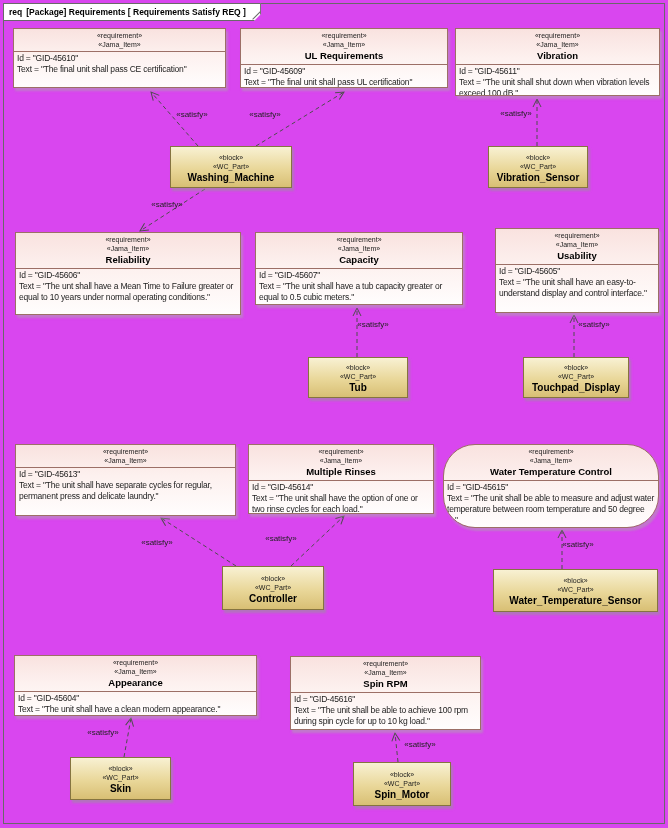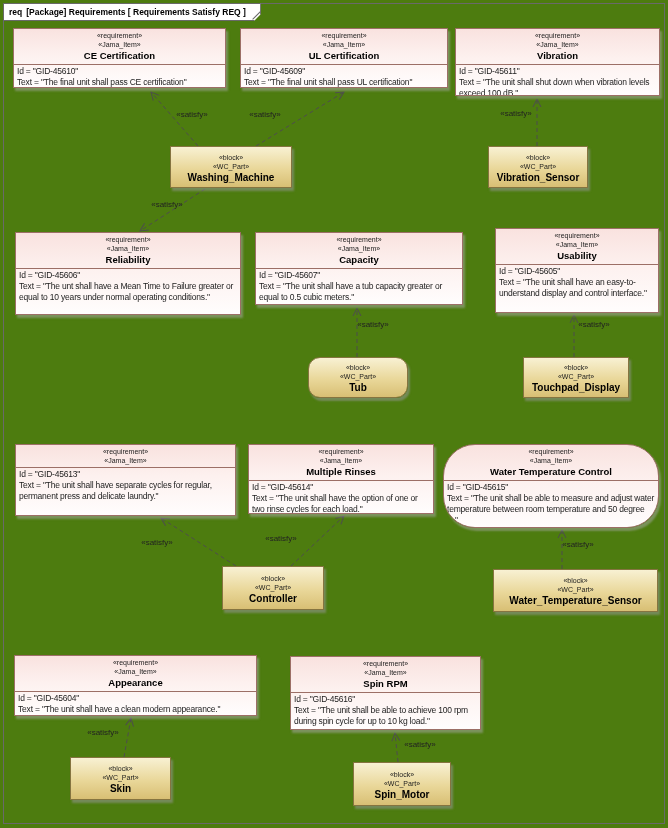--- a/index.html
+++ b/index.html
@@ -1,16 +1,16 @@
 <!DOCTYPE html>
 <html style="--req-border: #9c6f66; --blk-border: #857440;"><head>
 <meta charset="utf-8">
 <style>
   html,body{margin:0;padding:0;background:#fff;}
-  .canvas{position:relative;width:668px;height:828px;background:#4d7c0f;overflow:hidden;
+  .canvas{position:relative;width:668px;height:828px;background:#d946ef;overflow:hidden;
           font-family:"Liberation Sans","DejaVu Sans",sans-serif;}
   .frame{position:absolute;left:3px;top:3px;width:660px;height:819px;border:1px solid #696969;}
   .tab{position:absolute;left:3px;top:3px;height:16px;background:#fff;border:1px solid #696969;
        display:inline-flex;align-items:center;padding:0 14px 0 5px;z-index:5;
        clip-path:polygon(0 0,100% 0,100% calc(100% - 7px),calc(100% - 7px) 100%,0 100%);
        font-size:8.5px;font-weight:bold;color:#000;white-space:nowrap;}
   .tab .ttl{margin-left:4px;font-weight:bold;}
   .tab-cut{position:absolute;left:3px;top:3px;z-index:6;}
   .tab-cut span{position:absolute;width:11px;height:1px;background:#696969;transform:rotate(-45deg);}
   .node{position:absolute;overflow:hidden;box-sizing:border-box;}
@@ -60,32 +60,31 @@
       <line x1="291" y1="566" x2="344" y2="516" stroke="#4d4d4d" stroke-width="1" stroke-dasharray="4 3" marker-end="url(#openArrow)"></line>
       <line x1="562" y1="569" x2="562" y2="530" stroke="#4d4d4d" stroke-width="1" stroke-dasharray="4 3" marker-end="url(#openArrow)"></line>
       <line x1="124" y1="757" x2="131" y2="718" stroke="#4d4d4d" stroke-width="1" stroke-dasharray="4 3" marker-end="url(#openArrow)"></line>
       <line x1="398" y1="762" x2="395" y2="733" stroke="#4d4d4d" stroke-width="1" stroke-dasharray="4 3" marker-end="url(#openArrow)"></line>
     </svg>
   <div id="nodeLayer">
       <div class="node req" style="left: 13px; top: 28px; width: 213px; height: 60px;">
         <div class="head">
           <div class="st">«requirement»</div>
           <div class="st">«Jama_Item»</div>
-          <div class="title">CE Certification</div>
         </div>
         <div class="attrs">
           <div class="attr">Id = "GID-45610"</div>
           <div class="attr">Text = "The final unit shall pass CE certification"</div>
         </div>
       </div>
       <div class="node req" style="left: 240px; top: 28px; width: 208px; height: 60px;">
         <div class="head">
           <div class="st">«requirement»</div>
           <div class="st">«Jama_Item»</div>
-          <div class="title">UL Certification</div>
+          <div class="title">UL Requirements</div>
         </div>
         <div class="attrs">
           <div class="attr">Id = "GID-45609"</div>
           <div class="attr">Text = "The final unit shall pass UL certification"</div>
         </div>
       </div>
       <div class="node req" style="left: 455px; top: 28px; width: 205px; height: 68px;">
         <div class="head">
           <div class="st">«requirement»</div>
           <div class="st">«Jama_Item»</div>
@@ -190,21 +189,21 @@
           <div class="title">Washing_Machine</div>
         </div>
       </div>
       <div class="node blk" style="left: 488px; top: 146px; width: 100px; height: 42px;">
         <div class="head">
           <div class="st">«block»</div>
           <div class="st">«WC_Part»</div>
           <div class="title">Vibration_Sensor</div>
         </div>
       </div>
-      <div class="node blk" style="left: 308px; top: 357px; width: 100px; height: 41px; border-radius: 12px;">
+      <div class="node blk" style="left: 308px; top: 357px; width: 100px; height: 41px;">
         <div class="head">
           <div class="st">«block»</div>
           <div class="st">«WC_Part»</div>
           <div class="title">Tub</div>
         </div>
       </div>
       <div class="node blk" style="left: 523px; top: 357px; width: 106px; height: 41px;">
         <div class="head">
           <div class="st">«block»</div>
           <div class="st">«WC_Part»</div>

